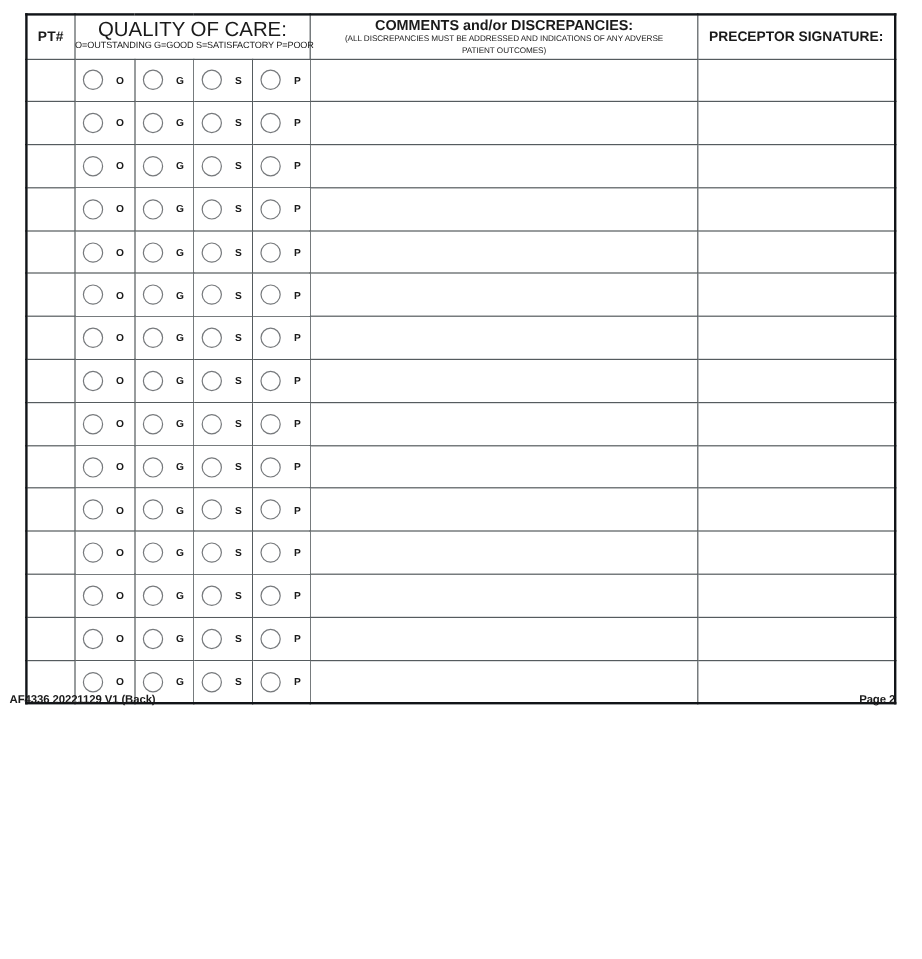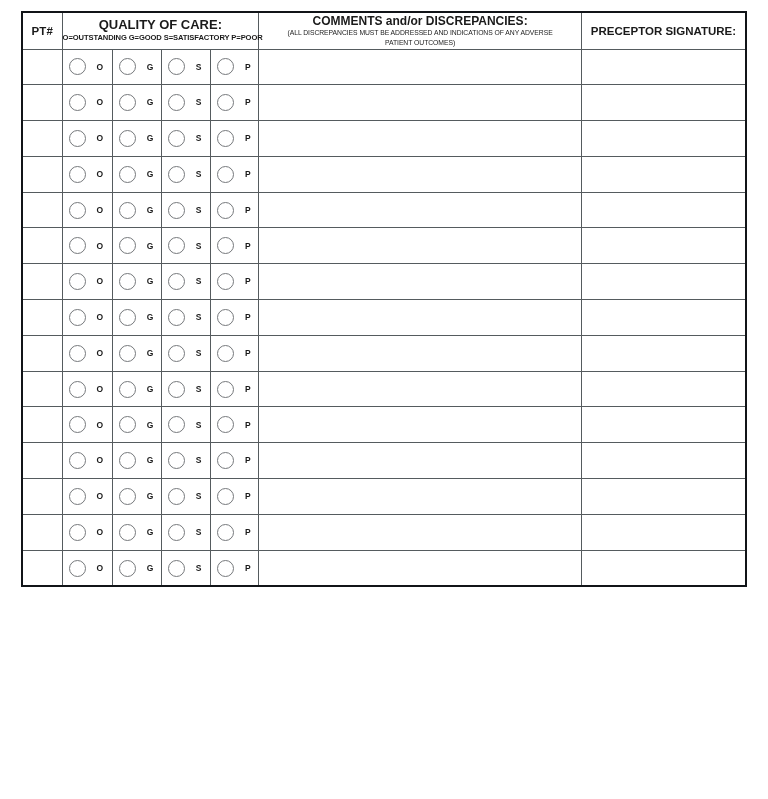--- a/index.html
+++ b/index.html
@@ -53,29 +53,29 @@
     height: 37px;
     text-align: center;
   }
   .hdr-ptnum {
     font-size: 11.5px;
     font-weight: bold;
     letter-spacing: .2px;
     text-align: center;
   }
   .hdr-quality .qc-title {
-    font-size: 13px;
-    font-weight: bold;
+    font-size: 17px;
+    font-weight: normal;
     line-height: 14px;
     display: block;
     padding-top: 1px;
   }
   .hdr-quality .qc-legend {
     font-size: 7.6px;
-    font-weight: bold;
+    font-weight: normal;
     line-height: 12px;
     display: block;
     letter-spacing: -0.1px;
     white-space: nowrap;
   }
   .hdr-comments .cm-title {
     font-size: 12px;
     font-weight: bold;
     line-height: 14px;
     display: block;
@@ -612,14 +612,18 @@
               <span class="bubble"></span>
               <span class="opt-letter">P</span>
             </div>
           </td>
           <td class="cell-comments"></td>
           <td class="cell-signature"></td>
         </tr>
       </tbody>
   </table>
 
+  <div class="footer">
+    <div class="footer-left">AF4336 20221129 V1 (Back)</div>
+    <div class="footer-right">Page 2</div>
+  </div>
 
 </div>
 
 </body></html>

